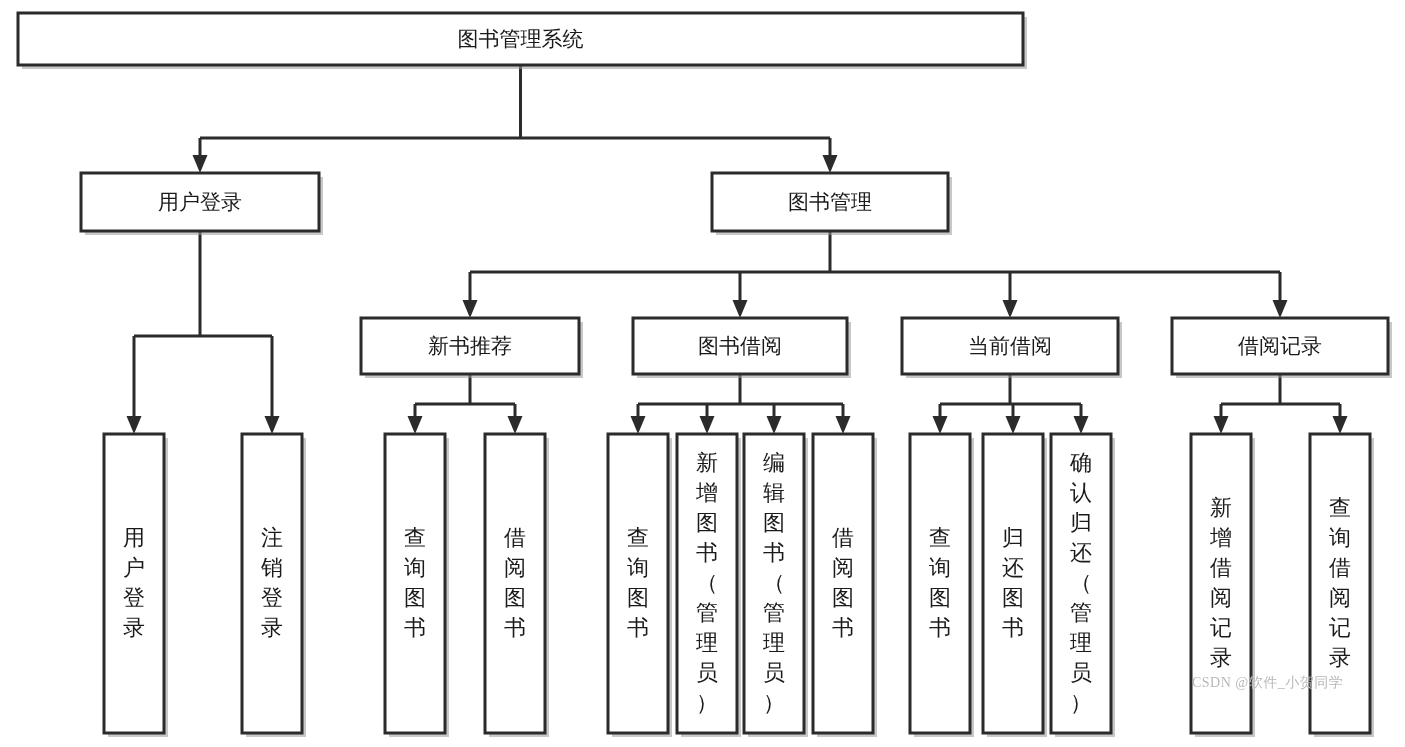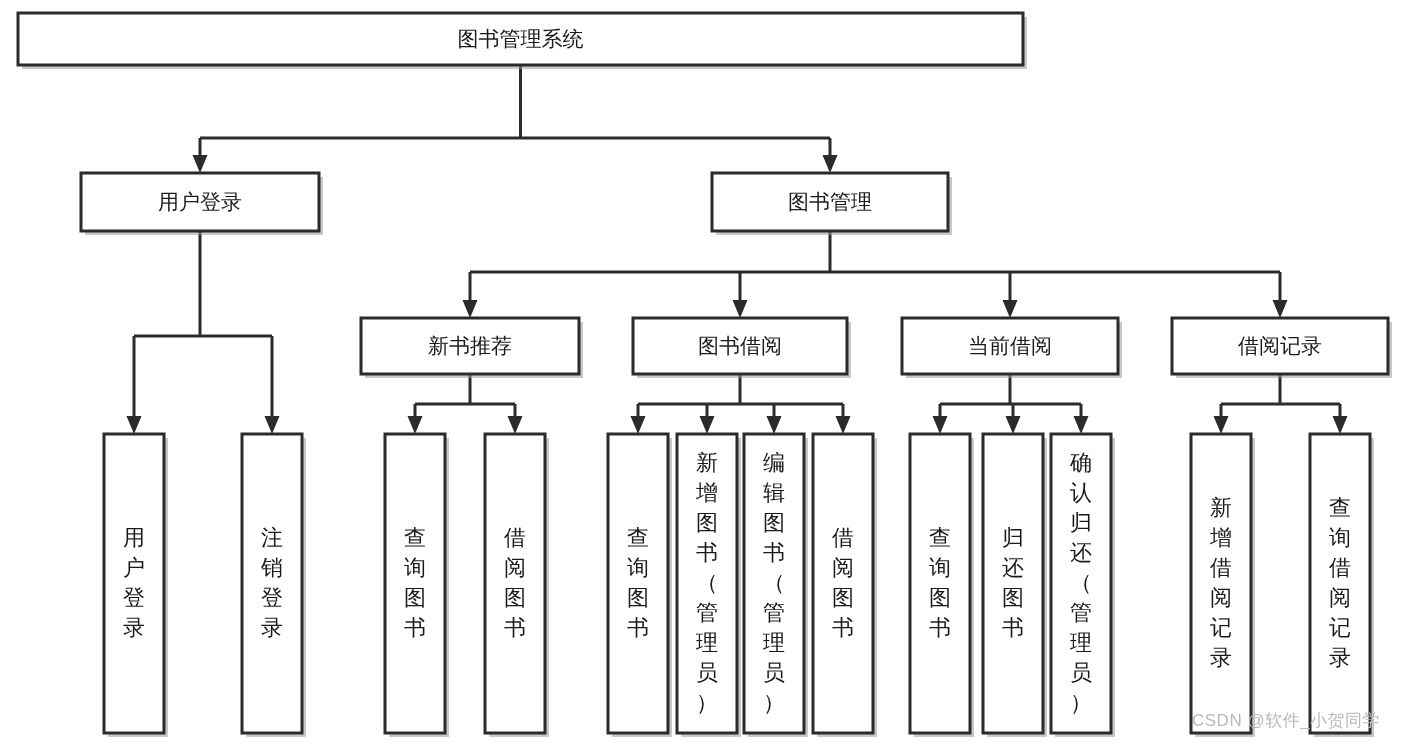--- a/index.html
+++ b/index.html
@@ -34,26 +34,26 @@
     stroke:#2b2b2b;
     stroke-width:3;
     fill:none;
     stroke-linecap:butt;
   }
   .arrow-head{fill:#2b2b2b;stroke:none;}
 
   #watermark{
     position:absolute;
     left:1192px;
-    top:709px;
-    font-size:17px;
+    top:674px;
+    font-size:14px;
     color:#b9b9b9;
     white-space:nowrap;
     letter-spacing:.5px;
-    font-family:Liberation Sans, sans-serif;
+    font-family:Liberation Serif, serif;
     pointer-events:none;
   }
 </style>
 </head>
 <body>
 
 <div id="diagram-root">
   <svg id="tree" viewBox="0 0 1405 747">
     <g id="edges-layer">
         <g>

